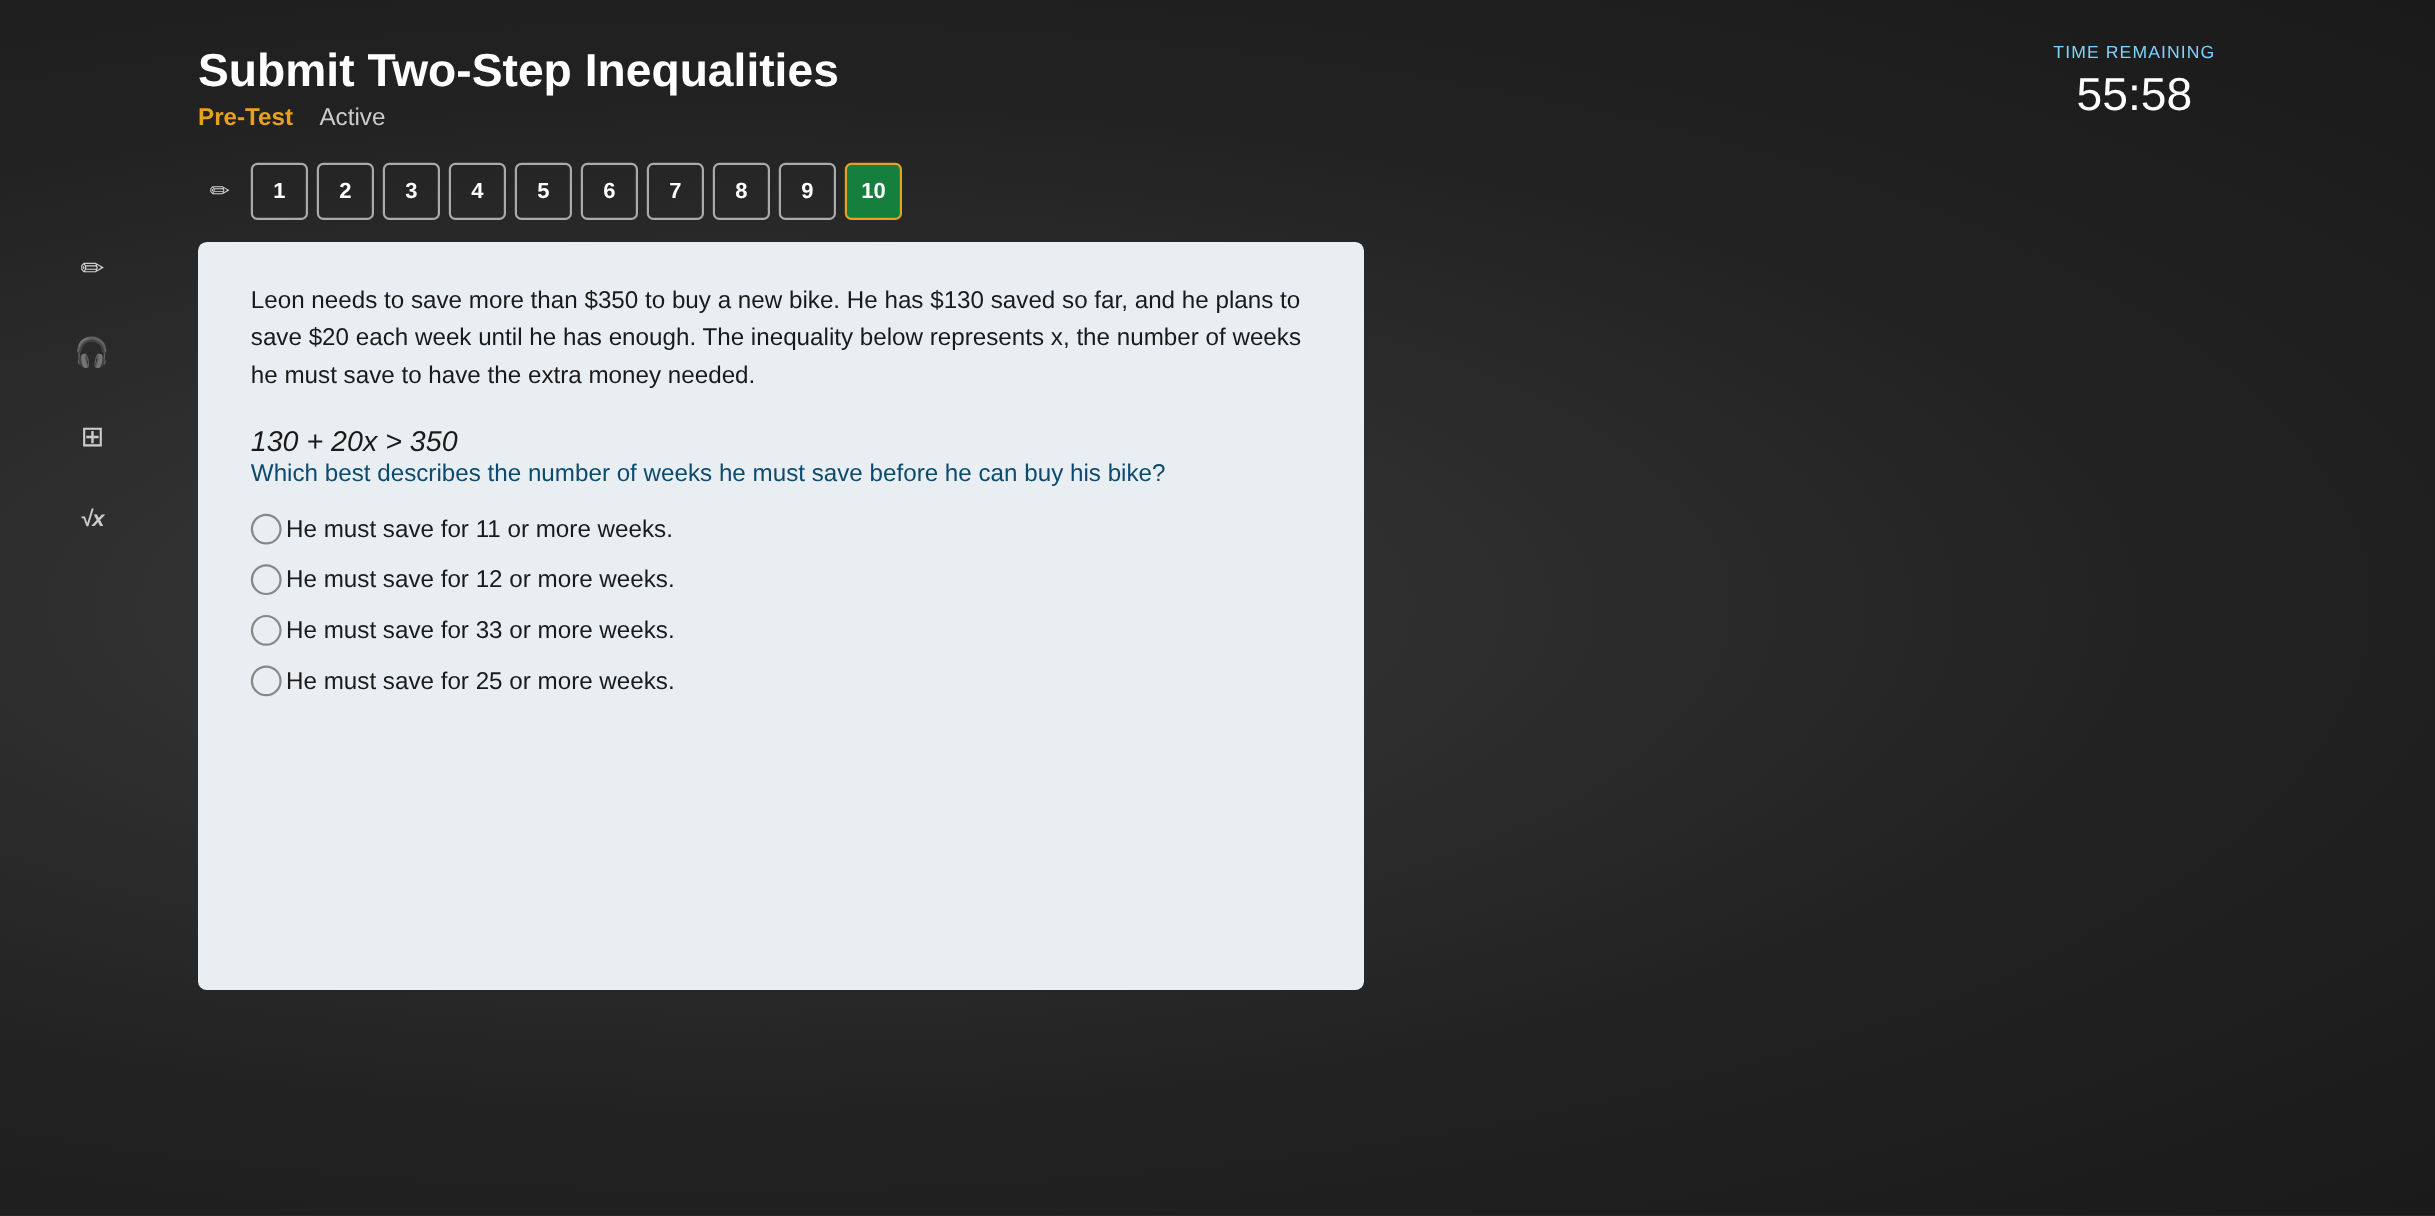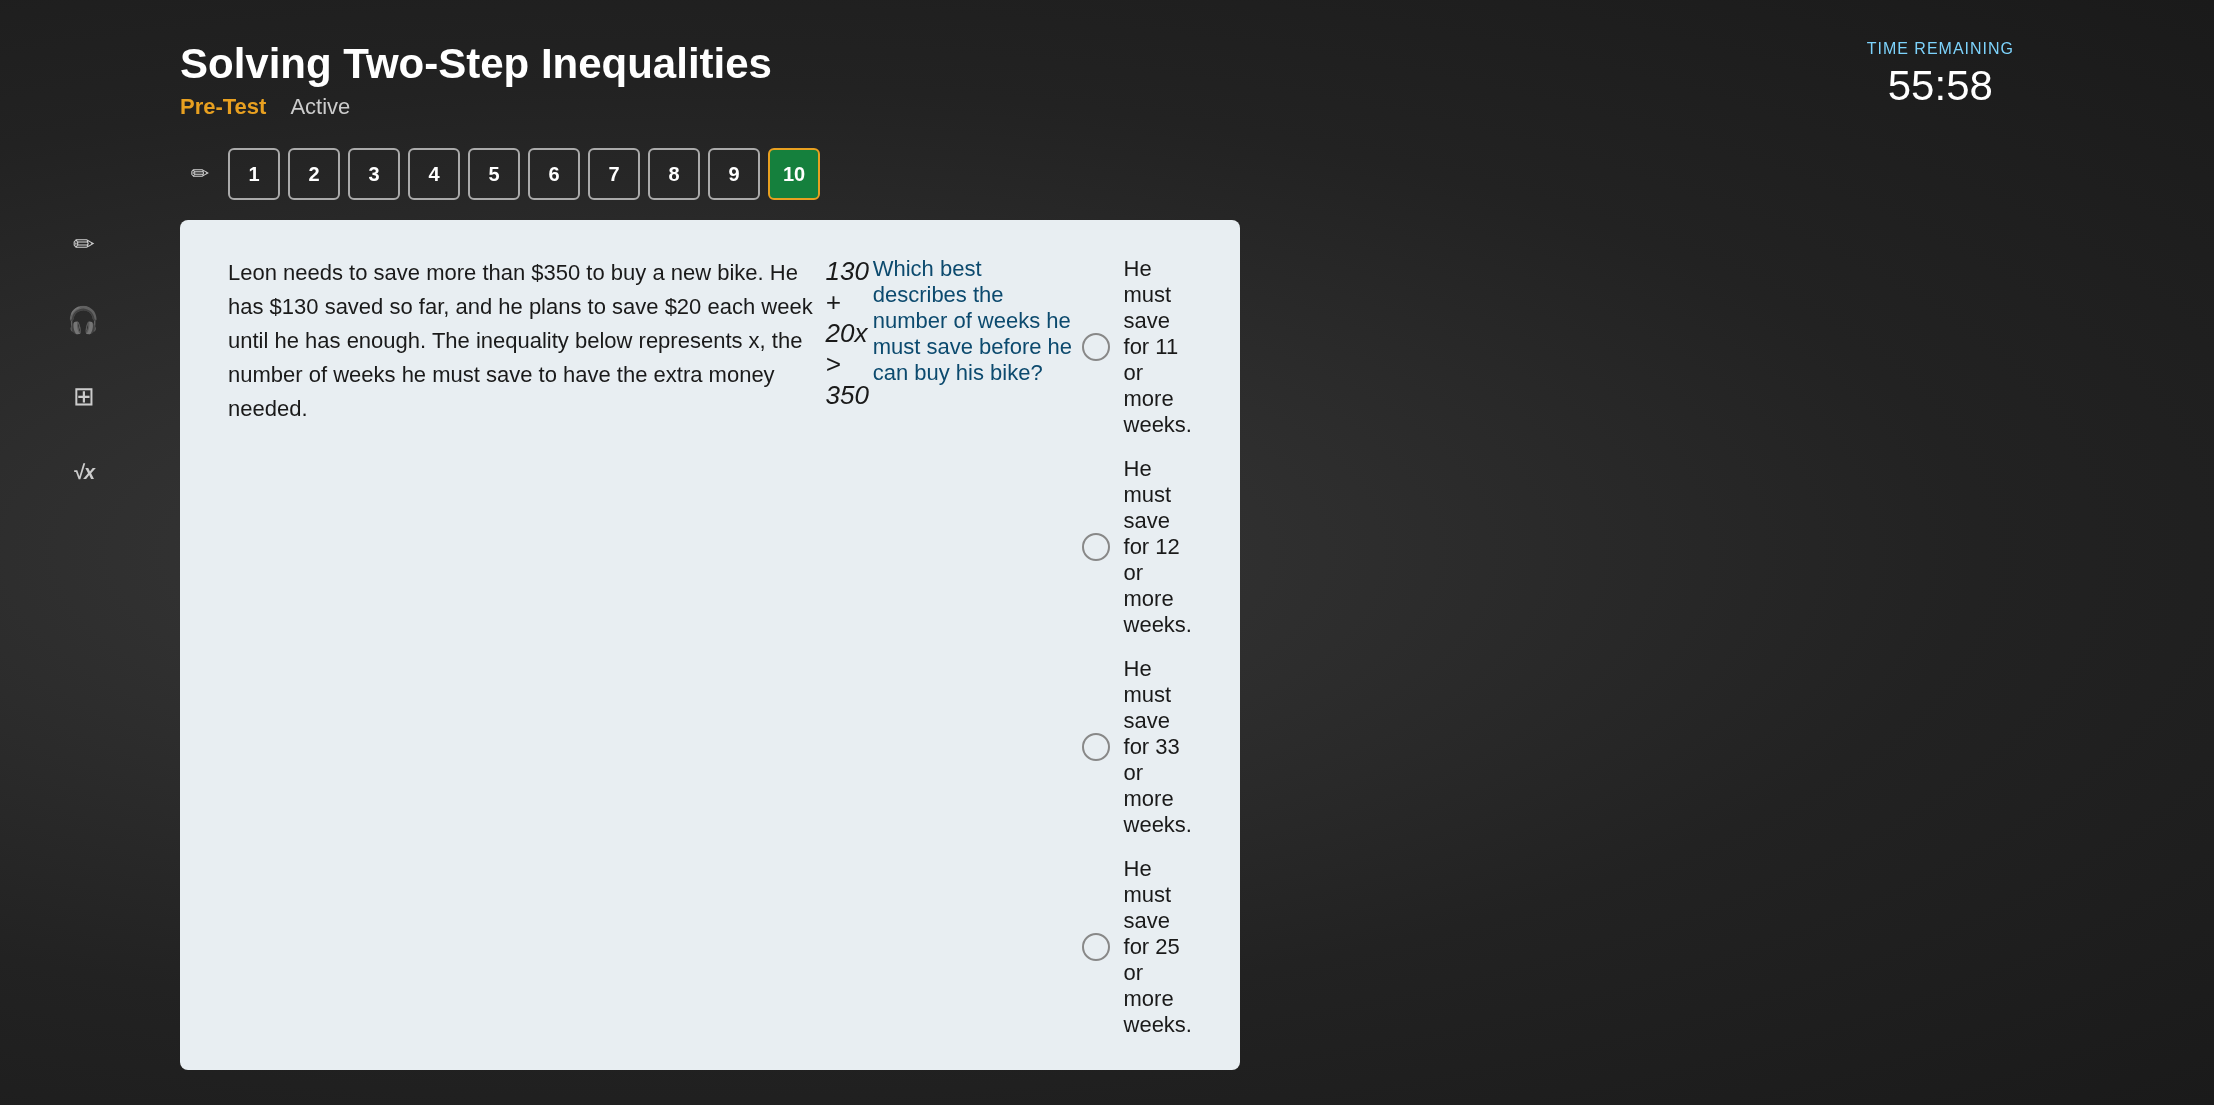--- a/index.html
+++ b/index.html
@@ -146,21 +146,21 @@
 
     
     .content-card {
       background: #e8eef2;
       border-radius: 8px;
       padding: 36px 48px 32px 48px;
       width: 1060px;
       min-height: 680px;
       position: relative;
       display: flex;
-      flex-direction: row;
+      flex-direction: column;
     }
 
     .question-text {
       font-size: 22px;
       color: #1a1a1a;
       line-height: 1.55;
       margin-bottom: 28px;
     }
 
     .inequality-display {
@@ -179,21 +179,21 @@
     
     .answer-choices {
       display: flex;
       flex-direction: column;
       gap: 18px;
     }
 
     .answer-choice {
       display: flex;
       align-items: center;
-      gap: 14px;
+      gap: 4px;
       cursor: pointer;
     }
 
     .radio-circle {
       width: 28px;
       height: 28px;
       border: 2px solid #888;
       border-radius: 50%;
       background: transparent;
       flex-shrink: 0;
@@ -273,21 +273,21 @@
 <div class="sidebar-icons">
   <div class="sidebar-icon">✏</div>
   <div class="sidebar-icon">🎧</div>
   <div class="sidebar-icon">⊞</div>
   <div class="sidebar-icon" style="font-style:italic;font-weight:bold;font-size:20px;">√x</div>
 </div>
 
 <div class="main-wrapper">
 
   <div class="header">
-    <div class="page-title">Solving Two-Step Inequalities</div>
+    <div class="page-title">Submit Two-Step Inequalities</div>
     <div class="subtitle-row">
       <span class="pre-test-label">Pre-Test</span>
       <span class="active-label">Active</span>
     </div>
   </div>
 
   <div class="question-nav-row">
     <div class="edit-icon-btn">✏</div>
     <div id="q-nav-buttons" style="display: flex; gap: 8px;">
         <div class="q-num-btn">1</div>

